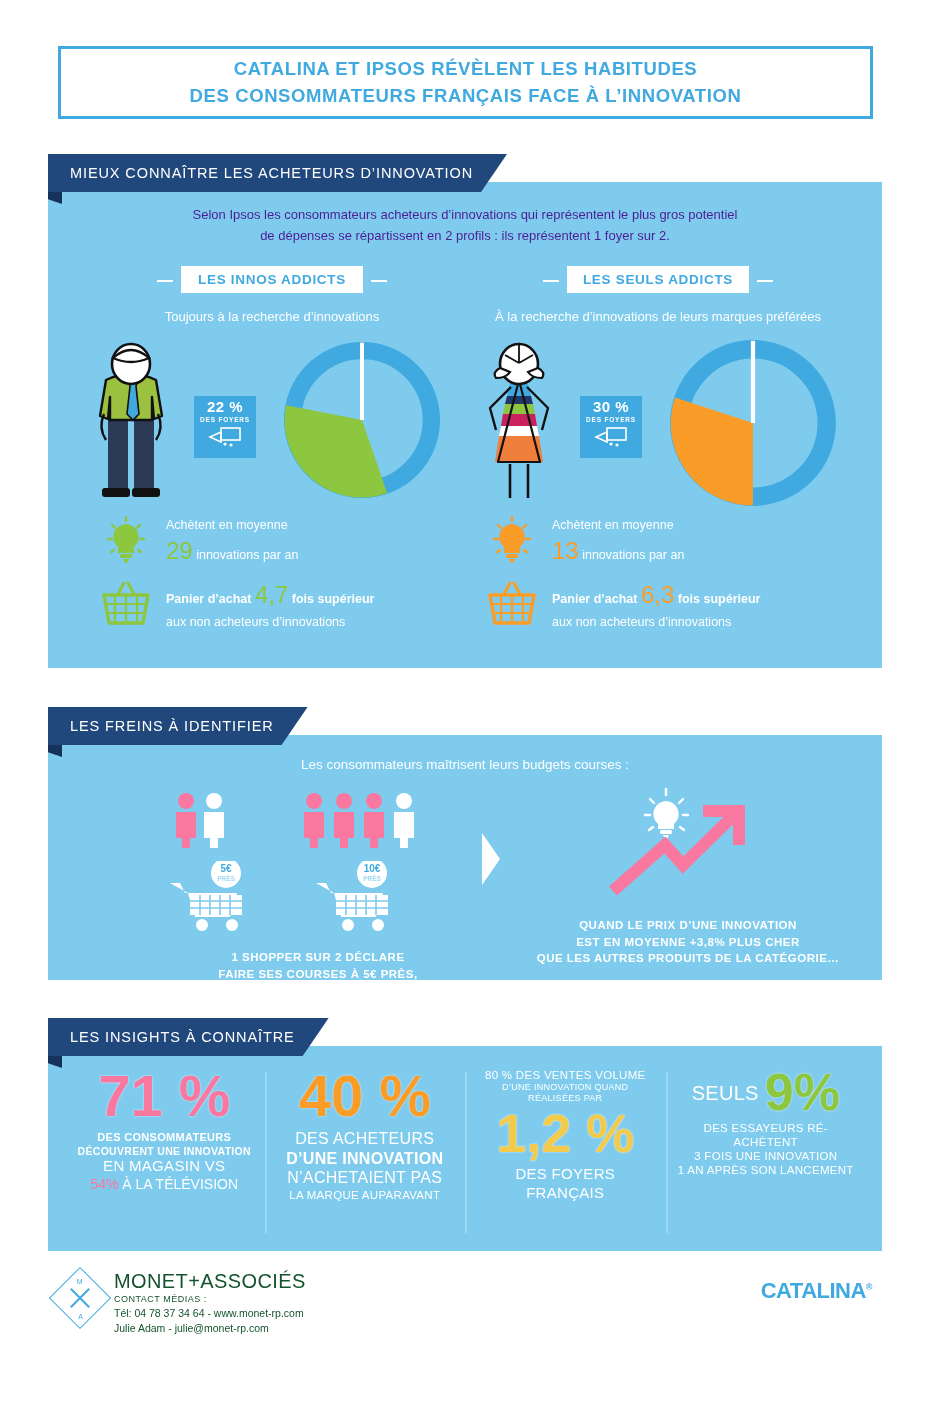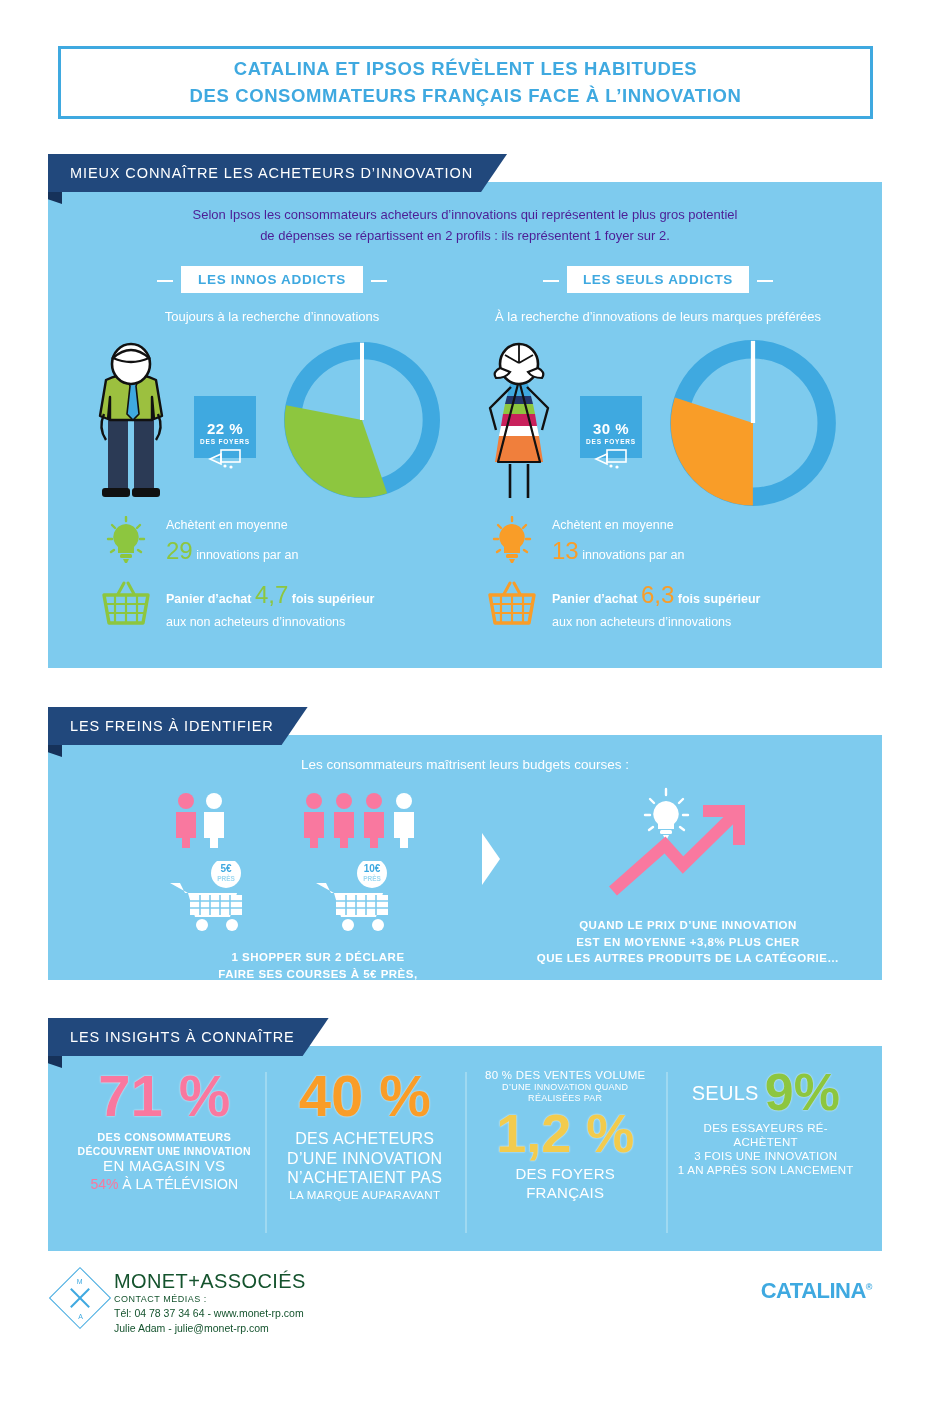--- a/index.html
+++ b/index.html
@@ -57,21 +57,21 @@
   }
   .addict-badge::before { left: -24px; }
   .addict-badge::after  { right: -24px; }
   .col-sub { text-align: center; color: #fff; font-size: 13px; margin-top: 16px; }
 
   .figure-row { position: relative; height: 170px; margin-top: 14px; }
 
   
   .pct-badge {
     position: absolute; width: 62px; height: 62px; background: #3FA9E0;
-    color: #fff; padding-top: 24px; text-align: center;
+    color: #fff; padding-top: 2px; text-align: center;
   }
   .pct-num { font-size: 15px; font-weight: bold; letter-spacing: .5px; }
   .pct-sub { font-size: 6.5px; font-weight: bold; letter-spacing: .8px; margin-top: 1px; }
 
   
   .stat-row { position: relative; margin-top: 8px; padding-left: 84px; min-height: 54px; }
   .stat-txt { color: #fff; font-size: 12.5px; line-height: 1.45; }
   .big-green { color: #8DC63F; font-size: 24px; font-family: "Liberation Sans", sans-serif; }
   .big-orange { color: #F99D28; font-size: 24px; font-family: "Liberation Sans", sans-serif; }
   .bold-w { font-weight: bold; color:#fff; }
@@ -421,21 +421,21 @@
         <div class="ins-sub" style="font-size:10.5px;">DÉCOUVRENT UNE INNOVATION</div>
         <div class="ins-sub" style="font-size:15px;font-weight:normal;">EN MAGASIN VS</div>
         <div style="font-size:14px;color:#fff;">
           <span style="color:#F9789F;">54%</span><span> À LA TÉLÉVISION</span>
         </div>
       </div>
 
       <div class="ins-cell">
         <div class="huge" style="font-size:58px;color:#F99D28;">40 %</div>
         <div class="ins-sub" style="font-size:16px;margin-top:6px;font-weight:normal;">DES ACHETEURS</div>
-        <div class="ins-sub" style="font-size:16px;font-weight:normal;">D’UNE INNOVATION</div>
+        <div class="ins-sub" style="font-size:16px;font-weight:bold;">D’UNE INNOVATION</div>
         <div class="ins-sub" style="font-size:16px;font-weight:normal;">N’ACHETAIENT PAS</div>
         <div class="ins-sub" style="font-size:11.5px;font-weight:normal;">LA MARQUE AUPARAVANT</div>
       </div>
 
       <div class="ins-cell">
         <div class="ins-sub" style="font-size:11.5px;font-weight:normal;">80 % DES VENTES VOLUME</div>
         <div class="ins-sub" style="font-size:9px;font-weight:normal;">D’UNE INNOVATION QUAND RÉALISÉES PAR</div>
         <div class="huge" style="font-size:54px;color:#F2CB4D;margin:4px 0 6px;">1,2 %</div>
         <div class="ins-sub" style="font-size:15px;font-weight:normal;">DES FOYERS FRANÇAIS</div>
       </div>

